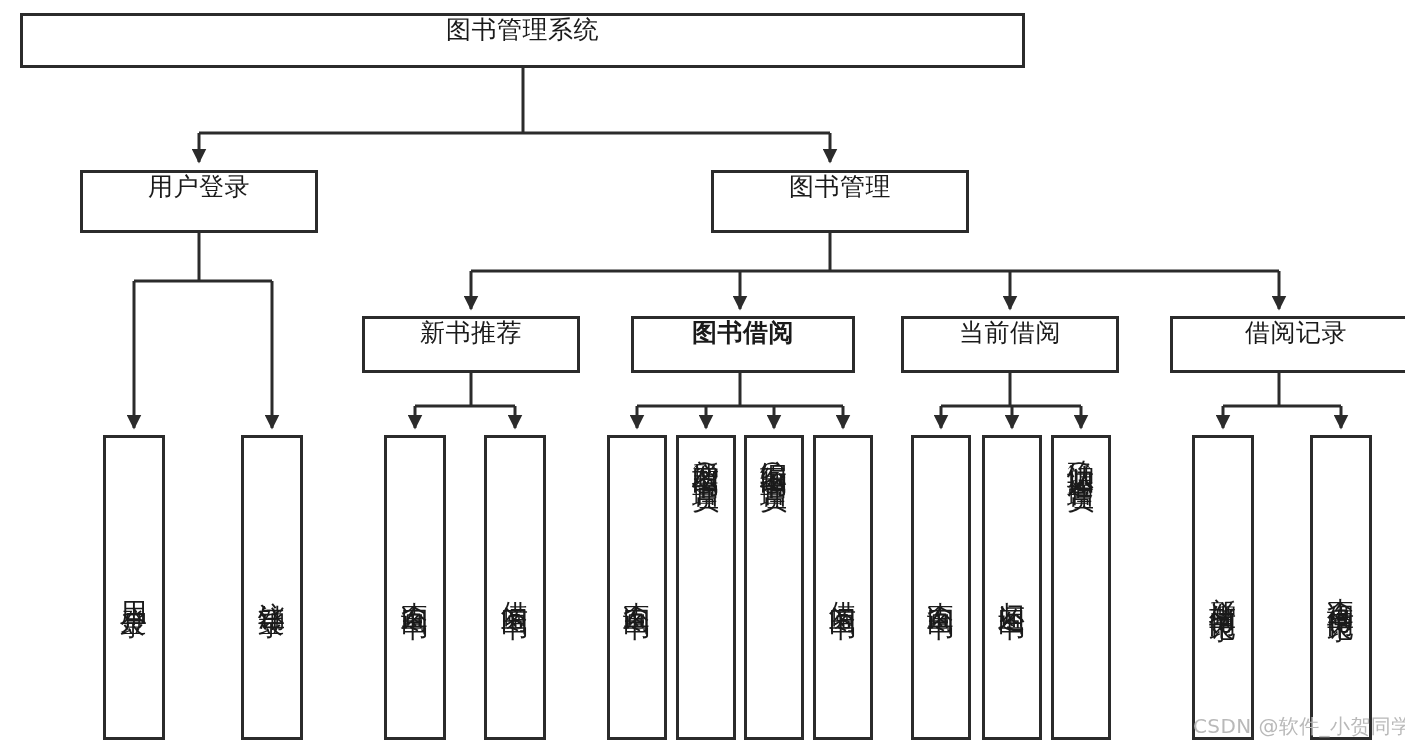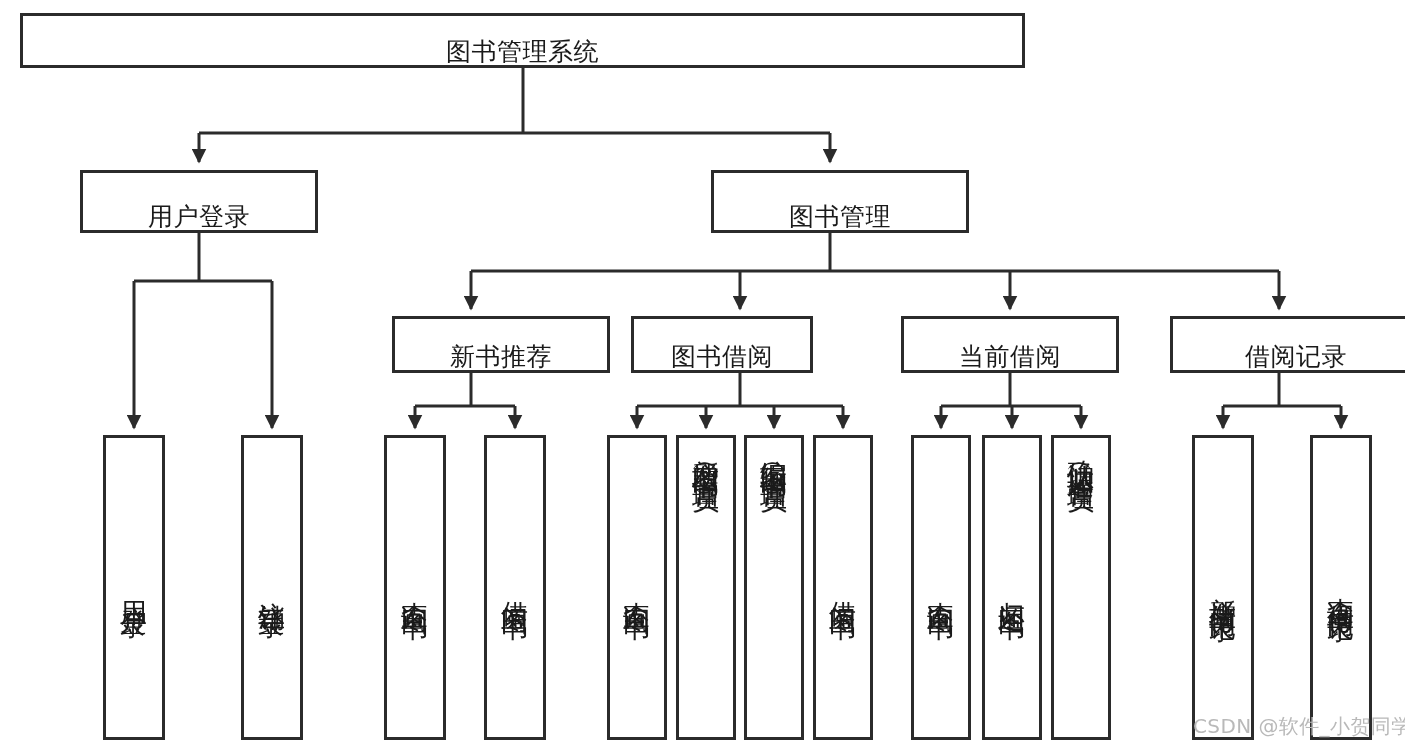--- a/index.html
+++ b/index.html
@@ -24,21 +24,21 @@
     width: 1405px;
     height: 747px;
     pointer-events: none;
   }
   .node {
     position: absolute;
     box-sizing: border-box;
     border: 3px solid #2b2b2b;
     background: #ffffff;
     display: flex;
-    align-items: flex-end;
+    align-items: flex-start;
     justify-content: center;
     overflow: hidden;
   }
   .node .lbl {
     color: #1a1a1a;
     white-space: pre;
     line-height: 1.08;
     text-align: center;
   }
   .node.horiz .lbl {
@@ -128,24 +128,24 @@
   <div id="nodes">
       <div class="node horiz" style="left: 20px; top: 13px; width: 1005px; height: 55px;">
         <span class="lbl">图书管理系统</span>
       </div>
       <div class="node horiz" style="left: 80px; top: 170px; width: 238px; height: 63px;">
         <span class="lbl">用户登录</span>
       </div>
       <div class="node horiz" style="left: 711px; top: 170px; width: 258px; height: 63px;">
         <span class="lbl">图书管理</span>
       </div>
-      <div class="node horiz" style="left: 362px; top: 316px; width: 218px; height: 57px; margin-left: 30px;">
+      <div class="node horiz" style="left: 362px; top: 316px; width: 218px; height: 57px;">
         <span class="lbl">新书推荐</span>
       </div>
-      <div class="node horiz" style="left: 631px; top: 316px; width: 182px; height: 57px;">
+      <div class="node horiz" style="left: 631px; top: 316px; width: 224px; height: 57px; font-weight: bold;">
         <span class="lbl">图书借阅</span>
       </div>
       <div class="node horiz" style="left: 901px; top: 316px; width: 218px; height: 57px;">
         <span class="lbl">当前借阅</span>
       </div>
       <div class="node horiz" style="left: 1170px; top: 316px; width: 252px; height: 57px;">
         <span class="lbl">借阅记录</span>
       </div>
       <div class="node vert mid" style="left: 103px; top: 435px; width: 62px; height: 305px;">
         <span class="lbl">用户登录</span>

